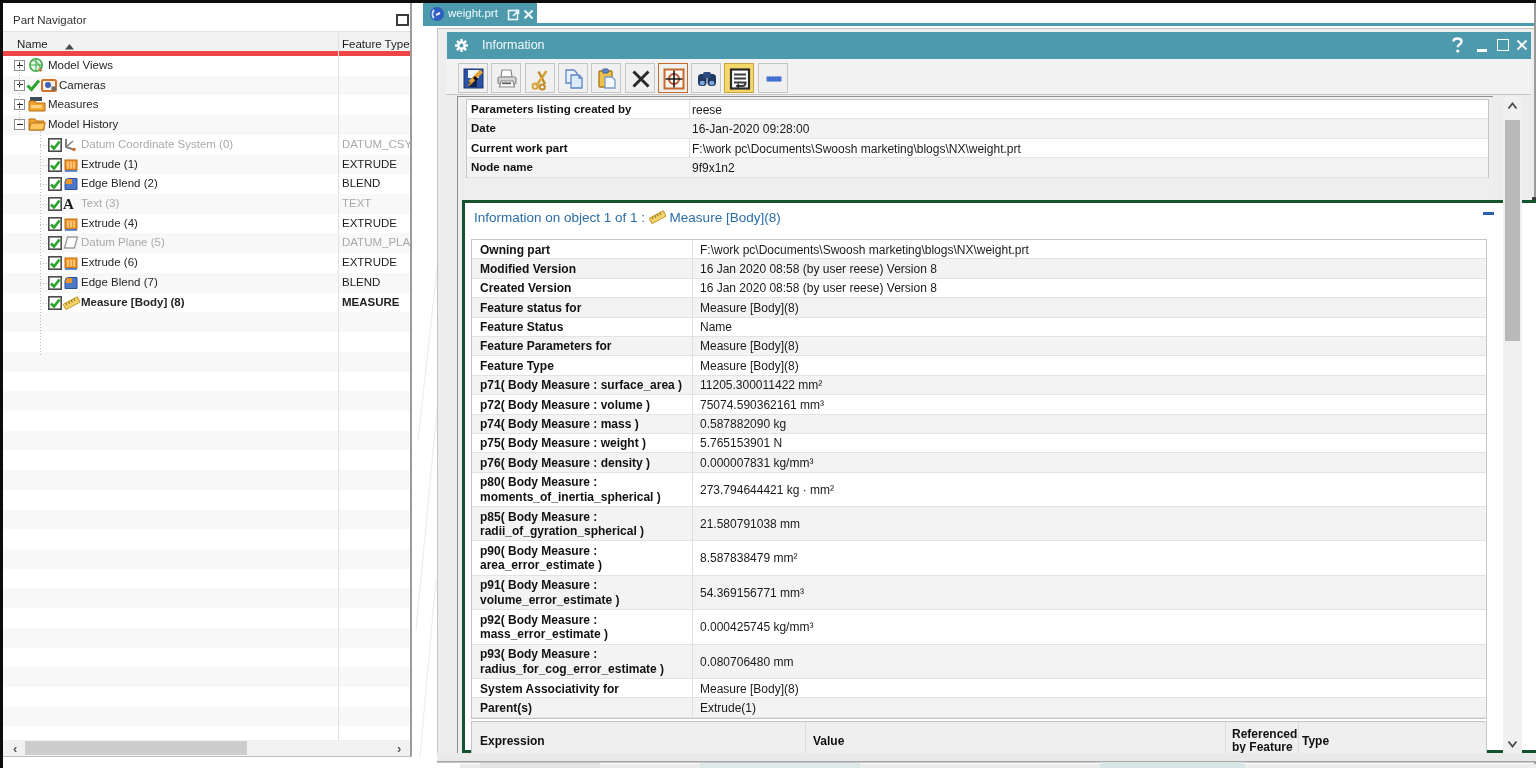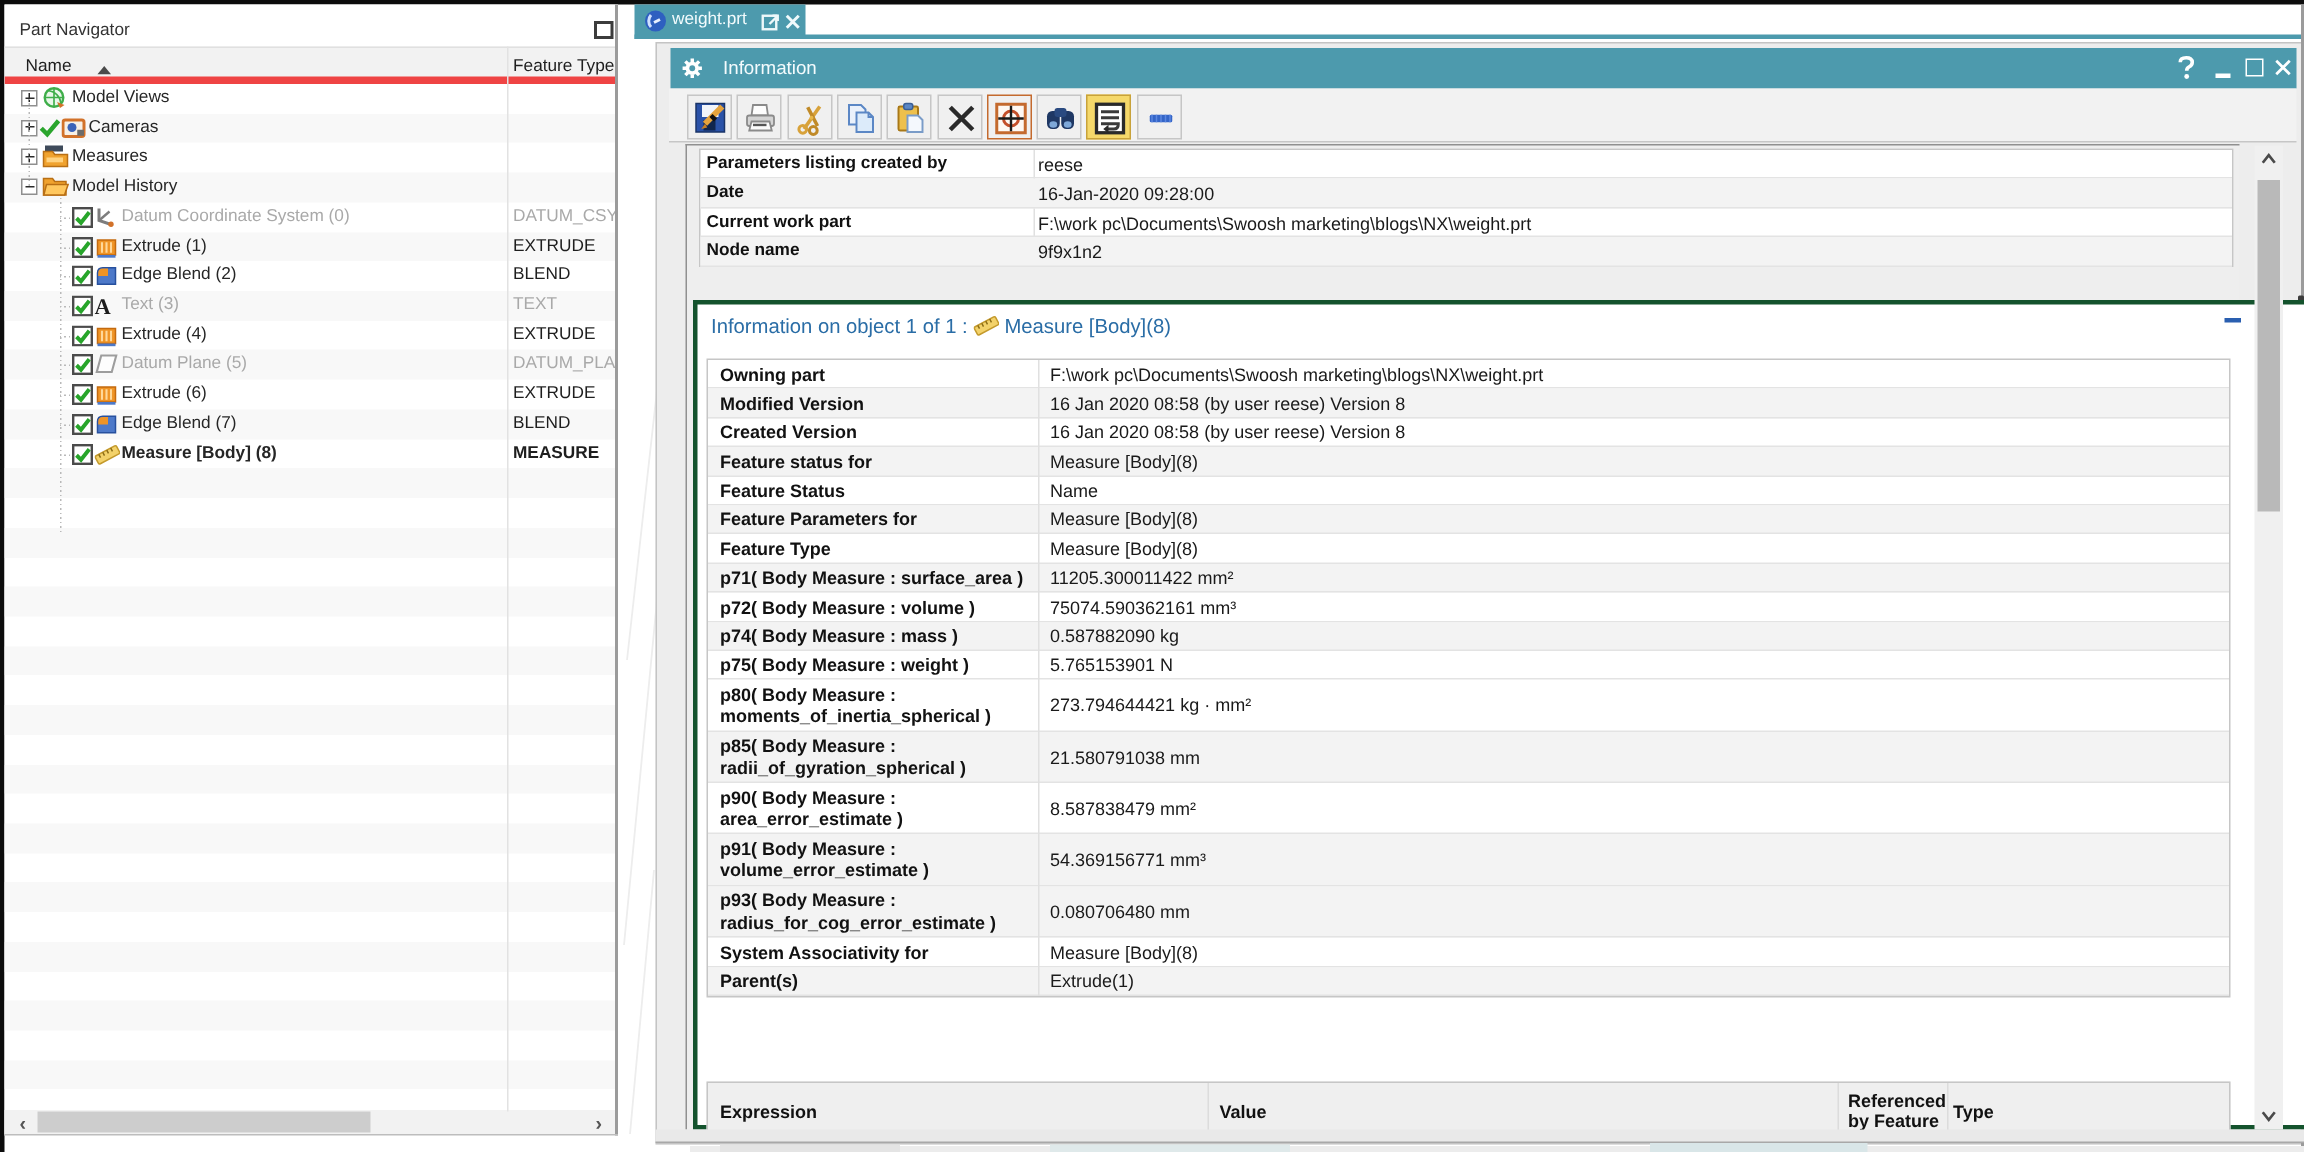--- a/index.html
+++ b/index.html
@@ -499,35 +499,43 @@
     <span class="val" style="top:2.5px">75074.590362161 mm³</span>
         </div>
         <div class="irow g" style="height:19.4px">
     <span class="lab" style="top:2.5px;line-height:14.5px">p74( Body Measure : mass )</span>
     <span class="val" style="top:2.5px">0.587882090 kg</span>
         </div>
         <div class="irow" style="height:19.4px">
     <span class="lab" style="top:2.5px;line-height:14.5px">p75( Body Measure : weight )</span>
     <span class="val" style="top:2.5px">5.765153901 N</span>
         </div>
+        <div class="irow g" style="height:19.4px">
+    <span class="lab" style="top:2.5px;line-height:14.5px">p76( Body Measure : density )</span>
+    <span class="val" style="top:2.5px">0.000007831 kg/mm³</span>
+        </div>
         <div class="irow" style="height:34.4px">
     <span class="lab" style="top:2.5px;line-height:14.5px">p80( Body Measure :<br>moments_of_inertia_spherical )</span>
     <span class="val" style="top:10px">273.794644421 kg · mm²</span>
         </div>
         <div class="irow g" style="height:34.4px">
     <span class="lab" style="top:2.5px;line-height:14.5px">p85( Body Measure :<br>radii_of_gyration_spherical )</span>
     <span class="val" style="top:10px">21.580791038 mm</span>
         </div>
         <div class="irow" style="height:34.4px">
     <span class="lab" style="top:2.5px;line-height:14.5px">p90( Body Measure :<br>area_error_estimate )</span>
     <span class="val" style="top:10px">8.587838479 mm²</span>
         </div>
         <div class="irow g" style="height:34.4px">
     <span class="lab" style="top:2.5px;line-height:14.5px">p91( Body Measure :<br>volume_error_estimate )</span>
     <span class="val" style="top:10px">54.369156771 mm³</span>
+        </div>
+        <div class="irow" style="height:34.4px">
+    <span class="lab" style="top:2.5px;line-height:14.5px">p92( Body Measure :<br>mass_error_estimate )</span>
+    <span class="val" style="top:10px">0.000425745 kg/mm³</span>
         </div>
         <div class="irow g" style="height:34.4px">
     <span class="lab" style="top:2.5px;line-height:14.5px">p93( Body Measure :<br>radius_for_cog_error_estimate )</span>
     <span class="val" style="top:10px">0.080706480 mm</span>
         </div>
         <div class="irow" style="height:19.4px">
     <span class="lab" style="top:2.5px;line-height:14.5px">System Associativity for</span>
     <span class="val" style="top:2.5px">Measure [Body](8)</span>
         </div>
         <div class="irow g" style="height:19.4px">

